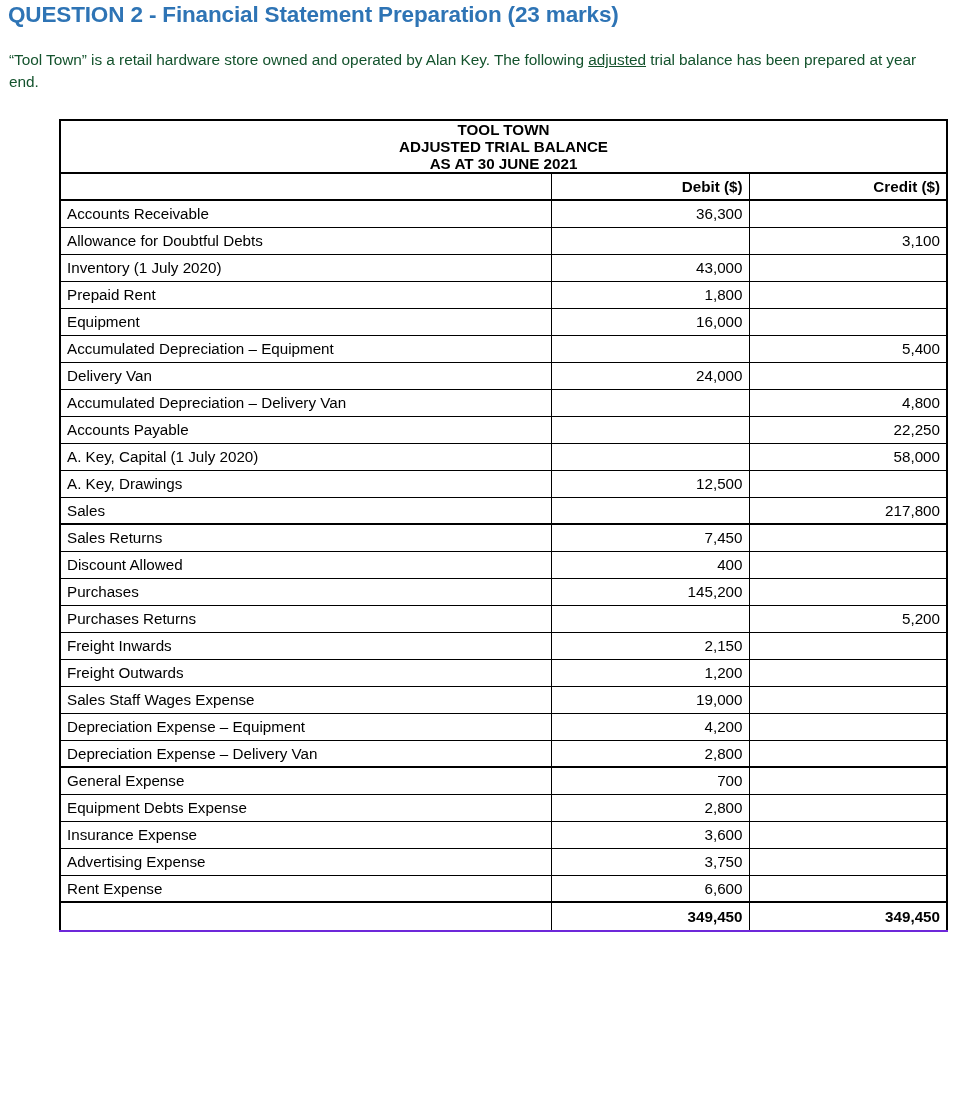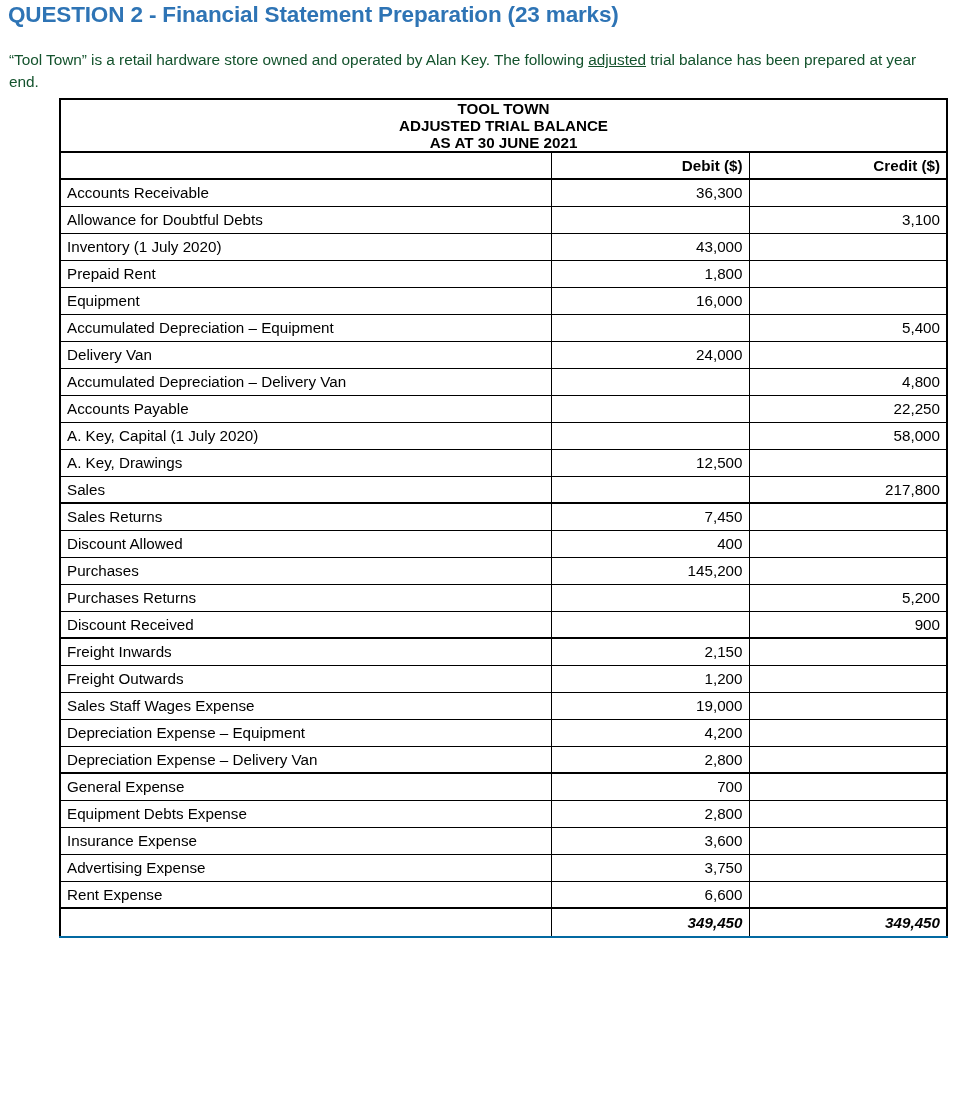--- a/index.html
+++ b/index.html
@@ -42,21 +42,21 @@
     letter-spacing: -0.05px;
   }
   .intro u {
     text-decoration: underline;
     text-underline-offset: 1px;
   }
 
   .tb-wrap {
     position: absolute;
     left: 59px;
-    top: 98px;
+    top: 119px;
     width: 865px;
   }
   table.tb {
     border-collapse: collapse;
     width: 887px;
     table-layout: fixed;
     font-size: 15.2px;
   }
   table.tb col.c-acct { width: 491px; }
   table.tb col.c-debit { width: 198px; }
@@ -68,21 +68,21 @@
     padding: 0 6px;
     vertical-align: middle;
     box-sizing: border-box;
     line-height: 17px;
   }
   
   table.tb { border: 2px solid #000; }
   table.tb tr:first-child td { border-top: 2px solid #000; }
   table.tb tr td:first-child { border-left: 2px solid #000; }
   table.tb tr td:last-child { border-right: 2px solid #000; }
-  table.tb tr:last-child td { border-bottom: 2px solid #0369a1; font-style: italic; }
+  table.tb tr:last-child td { border-bottom: 2px solid #6d28d9; }
 
   .titleblock td {
     height: 76px;
     text-align: center;
     font-weight: bold;
     padding: 4px 0 6px 0;
     line-height: 22.5px;
     border-bottom: 2px solid #000 !important;
   }
   .titleblock .tline { display: block; }
@@ -210,25 +210,20 @@
           <tr>
             <td class="acct">Purchases</td>
             <td class="num">145,200</td>
             <td class="num"></td>
           </tr>
           <tr>
             <td class="acct">Purchases Returns</td>
             <td class="num"></td>
             <td class="num">5,200</td>
           </tr>
-          <tr class="groupend">
-            <td class="acct">Discount Received</td>
-            <td class="num"></td>
-            <td class="num">900</td>
-          </tr>
           <tr>
             <td class="acct">Freight Inwards</td>
             <td class="num">2,150</td>
             <td class="num"></td>
           </tr>
           <tr>
             <td class="acct">Freight Outwards</td>
             <td class="num">1,200</td>
             <td class="num"></td>
           </tr>

